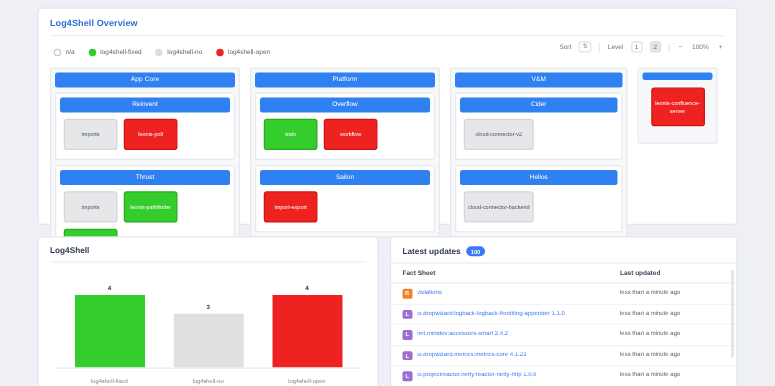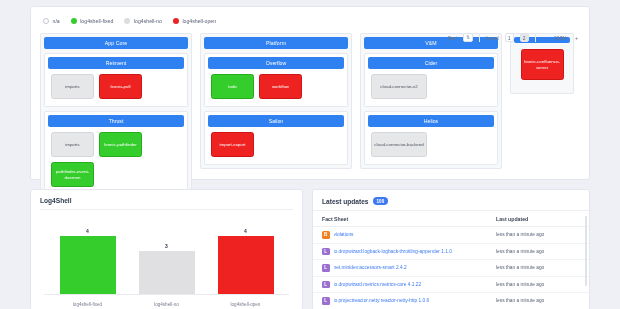--- a/index.html
+++ b/index.html
@@ -118,20 +118,21 @@
   .rowlink { font-size: 4.8px; color: #3d79f2; white-space: nowrap; overflow: hidden; text-overflow: ellipsis; }
   .scrollbar { position: absolute; right: 2px; top: 26px; width: 2px; height: 70px;
                background: #dfe2e8; border-radius: 1px; }
 </style>
 </head>
 <body>
 
 <div class="page">
 
   <div class="card overview">
+    <div class="overview-title">Log4Shell Overview</div>
 
     <div class="legend" id="legend">
         <div class="legend-item">
           <span class="dot hollow"></span>
           <span class="legend-label">n/a</span>
         </div>
         <div class="legend-item">
           <span class="dot" style="background: rgb(53, 205, 43);"></span>
           <span class="legend-label">log4shell-fixed</span>
         </div>

